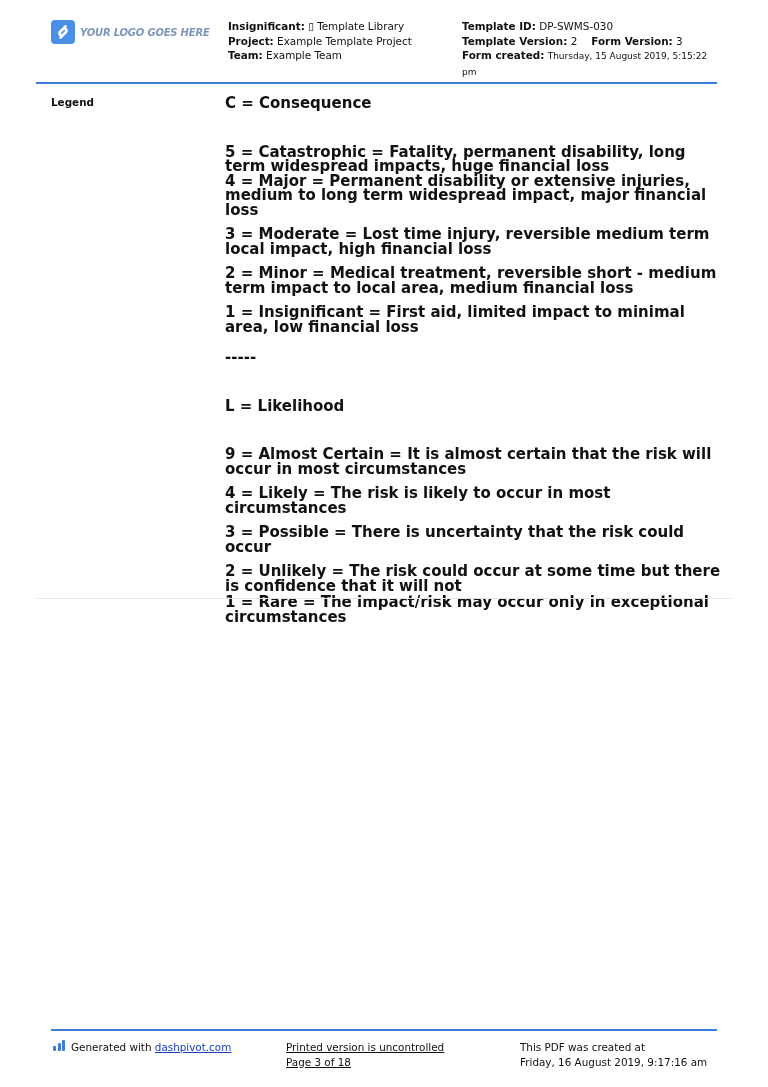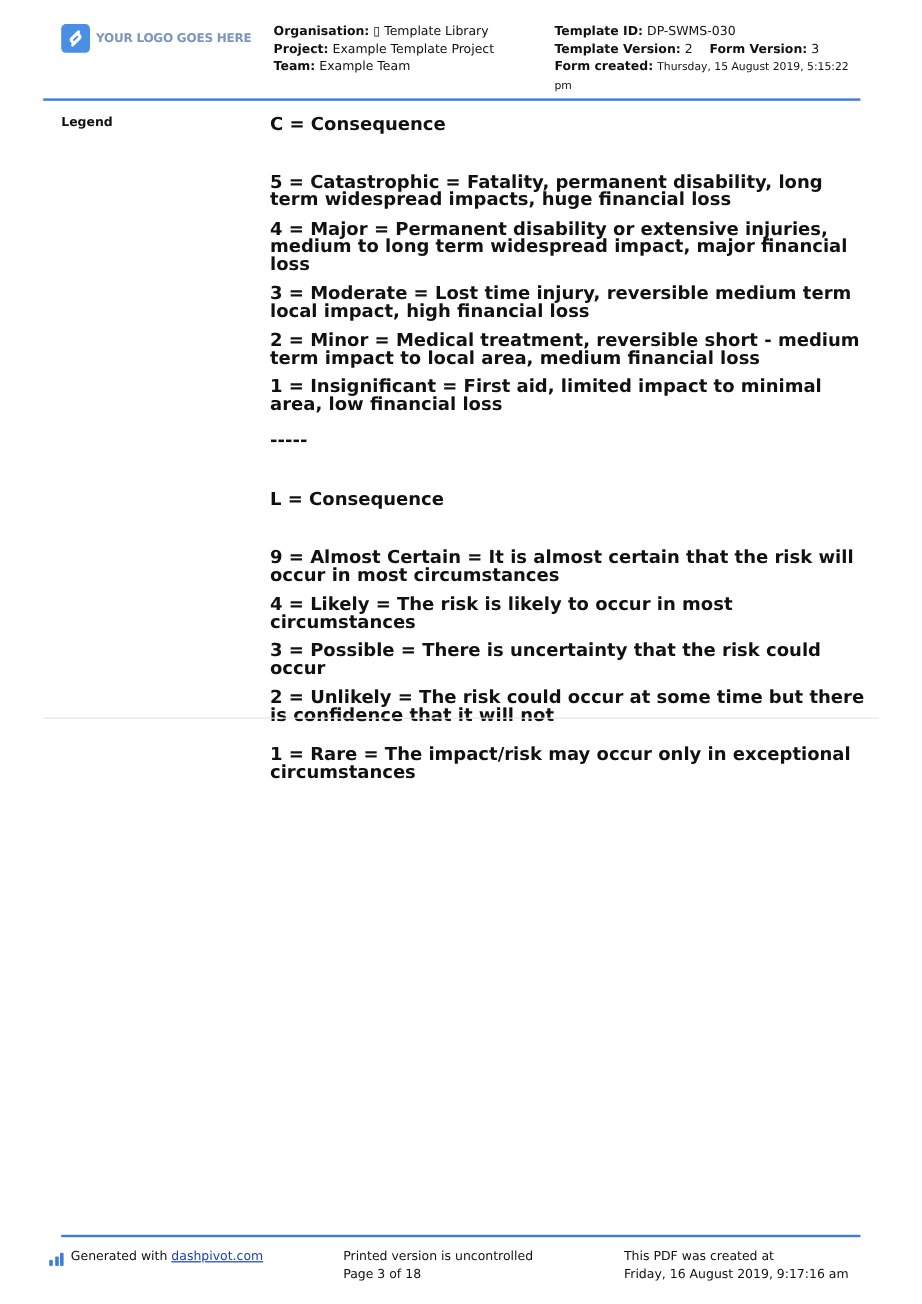--- a/index.html
+++ b/index.html
@@ -2,90 +2,90 @@
 <html><head>
 <meta charset="utf-8">
 <style>
   * { box-sizing: border-box; margin: 0; padding: 0; }
   html, body { width: 768px; height: 1087px; background: #ffffff; overflow: hidden; }
   body { font-family: "DejaVu Sans", sans-serif; color: #111; position: relative; }
 
   .header { position: absolute; top: 16px; left: 51px; right: 51px; height: 66px; }
   .logo { position: absolute; left: 0; top: 4px; display: flex; align-items: center; }
   .logo-mark { width: 24px; height: 24px; background: #4a8fe6; border-radius: 4px; display: flex; align-items: center; justify-content: center; }
-  .logo-text { margin-left: 5px; font-size: 10px; font-weight: bold; color: #7d95bd; letter-spacing: -0.2px; }
+  .logo-text { margin-left: 5px; font-size: 10px; font-style: italic; font-weight: bold; color: #7d95bd; letter-spacing: -0.2px; }
 
   .hcol { position: absolute; top: 3px; font-size: 10.4px; line-height: 14.5px; }
   .hcol .k { font-weight: bold; }
   .hcol.mid { left: 177px; }
   .hcol.right { left: 411px; width: 260px; }
   .small { font-size: 9px; }
   .gap { display: inline-block; width: 14px; }
 
   .rule-blue { position: absolute; left: 36px; right: 51px; top: 82px; height: 2px; background: #3b7dd8; }
 
   .legend-label { position: absolute; left: 51px; top: 96px; font-size: 10.4px; font-weight: bold; }
   .legend-body { position: absolute; left: 225px; top: 96px; width: 500px; font-size: 15px; font-weight: bold; line-height: 14.5px; }
   .legend-body p { margin: 0; }
 
   .rule-grey { position: absolute; left: 36px; right: 36px; top: 598px; height: 1px; background: #e6e6e6; }
 
   .footer-rule { position: absolute; left: 51px; right: 51px; top: 1029px; height: 2px; background: #3b7dd8; }
   .footer { position: absolute; top: 1040px; font-size: 10.4px; line-height: 14.5px; color: #111; }
-  .footer.f1 { left: 41px; display: flex; align-items: flex-end; }
-  .footer.f2 { left: 286px; }
+  .footer.f1 { left: 53px; display: flex; align-items: flex-start; }
+  .footer.f2 { left: 286px; text-decoration: underline; }
   .footer.f3 { left: 520px; }
   .footer a { color: #1a3dbf; text-decoration: underline; }
   .bars { display: inline-flex; align-items: flex-end; gap: 1.5px; height: 11px; margin-right: 6px; }
   .bars span { width: 3px; background: #3b7dd8; border-radius: 1px; }
 </style>
 </head>
 <body>
 
 <div class="header">
   <div class="logo">
     <div class="logo-mark">
       <svg width="16" height="16" viewBox="0 0 16 16">
         <path d="M10.5 2.5 L5 8 Q3.8 9.3 5 10.5 L6 11.5" stroke="#fff" stroke-width="2.6" fill="none" stroke-linecap="round"></path>
         <path d="M5.5 13.5 L11 8 Q12.2 6.7 11 5.5 L10 4.5" stroke="#fff" stroke-width="2.6" fill="none" stroke-linecap="round"></path>
       </svg>
     </div>
     <span class="logo-text">YOUR LOGO GOES HERE</span>
   </div>
 
   <div class="hcol mid">
-    <div><span class="k">Organisation:</span> <span>▯ Template Library</span></div>
+    <div><span class="k">Insignificant:</span> <span>▯ Template Library</span></div>
     <div><span class="k">Project:</span> <span>Example Template Project</span></div>
     <div><span class="k">Team:</span> <span>Example Team</span></div>
   </div>
 
   <div class="hcol right">
     <div><span class="k">Template ID:</span> <span>DP-SWMS-030</span></div>
     <div><span class="k">Template Version:</span> <span>2</span><span class="gap"></span><span class="k">Form Version:</span> <span>3</span></div>
     <div><span class="k">Form created:</span> <span class="small">Thursday, 15 August 2019, 5:15:22 pm</span></div>
   </div>
 </div>
 
 <div class="rule-blue"></div>
 
 <div class="legend-label">Legend</div>
 
 <div class="legend-body">
   <p style="margin-bottom:34px">C = Consequence</p>
-  <p style="margin-bottom:10px">5 = Catastrophic = Fatality, permanent disability, long term widespread impacts, huge financial loss</p>
+  <p style="">5 = Catastrophic = Fatality, permanent disability, long term widespread impacts, huge financial loss</p>
   <p style="margin-bottom:10px">4 = Major = Permanent disability or extensive injuries, medium to long term widespread impact, major financial loss</p>
   <p style="margin-bottom:10px">3 = Moderate = Lost time injury, reversible medium term local impact, high financial loss</p>
   <p style="margin-bottom:10px">2 = Minor = Medical treatment, reversible short - medium term impact to local area, medium financial loss</p>
   <p style="margin-bottom:16px">1 = Insignificant = First aid, limited impact to minimal area, low financial loss</p>
   <p style="margin-bottom:34px">-----</p>
-  <p style="margin-bottom:34px">L = Consequence</p>
+  <p style="margin-bottom:34px">L = Likelihood</p>
   <p style="margin-bottom:10px">9 = Almost Certain = It is almost certain that the risk will occur in most circumstances</p>
   <p style="margin-bottom:10px">4 = Likely = The risk is likely to occur in most circumstances</p>
   <p style="margin-bottom:10px">3 = Possible = There is uncertainty that the risk could occur</p>
-  <p style="margin-bottom:18px">2 = Unlikely = The risk could occur at some time but there is confidence that it will not</p>
+  <p style="margin-bottom:2px">2 = Unlikely = The risk could occur at some time but there is confidence that it will not</p>
   <p>1 = Rare = The impact/risk may occur only in exceptional circumstances</p>
 </div>
 
 <div class="rule-grey"></div>
 
 <div class="footer-rule"></div>
 
 <div class="footer f1">
   <span class="bars">
     <span style="height:5px"></span>

